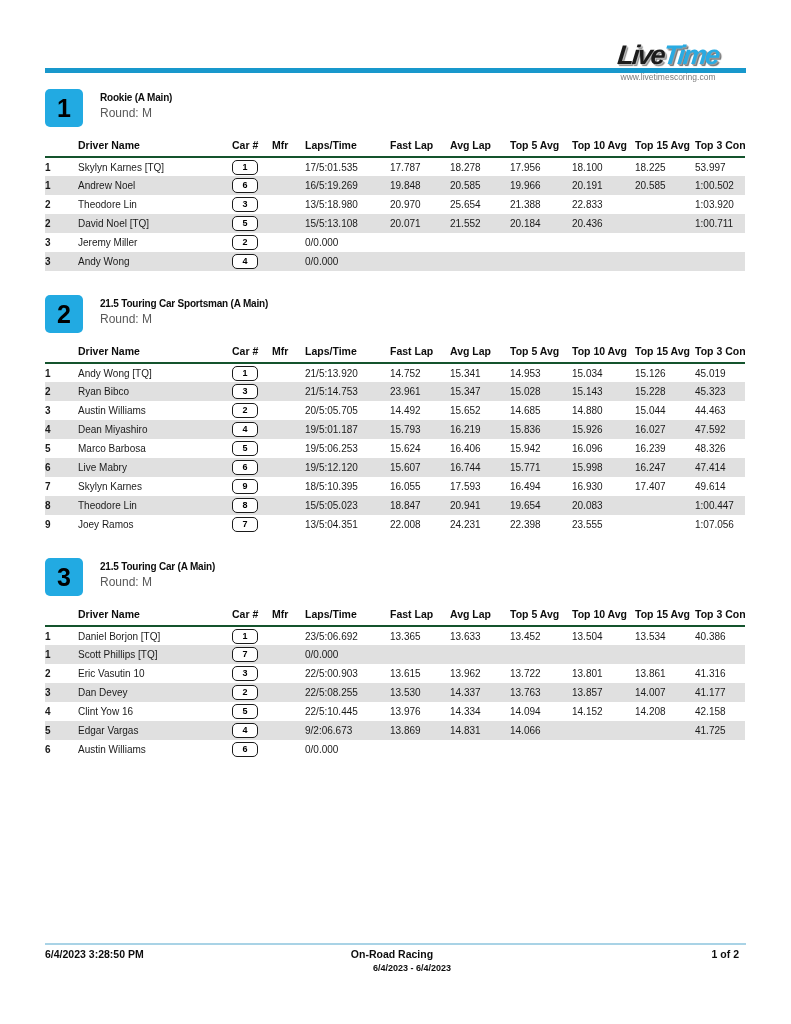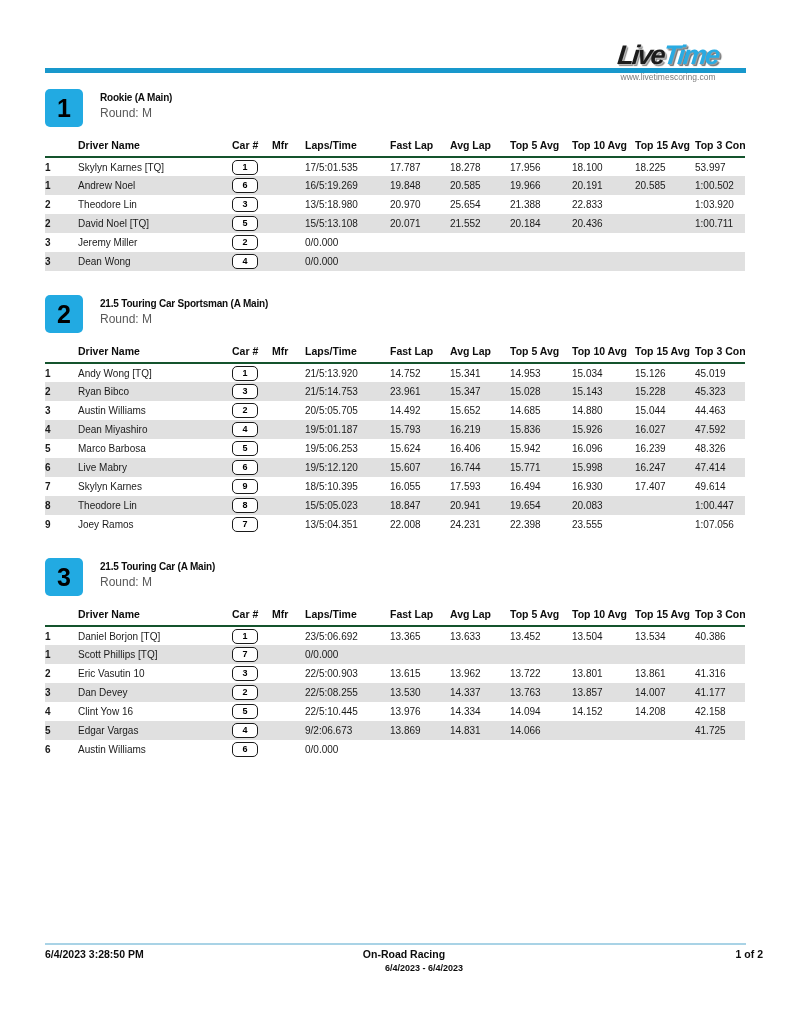--- a/index.html
+++ b/index.html
@@ -135,21 +135,21 @@
     position: absolute;
     left: 45px;
     right: 45px;
     top: 943px;
     height: 2px;
     background: #a9d3e6;
   }
   .footer {
     position: absolute;
     left: 45px;
-    right: 28px;
+    right: 52px;
     top: 948px;
     display: flex;
     justify-content: space-between;
     align-items: flex-start;
   }
   .footer-printed, .footer-page { font-size: 10.5px; font-weight: bold; color: #0d0d0d; width: 200px; }
   .footer-page { text-align: right; }
   .footer-center { text-align: center; }
   .footer-event { font-size: 10.5px; font-weight: bold; color: #0d0d0d; }
   .footer-dates { font-size: 9px; font-weight: bold; color: #0d0d0d; margin-top: 3px; margin-left: 40px; }
@@ -267,21 +267,21 @@
               <td class="c-laps">0/0.000</td>
               <td class="c-fast"></td>
               <td class="c-avg"></td>
               <td class="c-top5"></td>
               <td class="c-top10"></td>
               <td class="c-top15"></td>
               <td class="c-top3"></td>
             </tr>
             <tr>
               <td class="c-rank">3</td>
-              <td class="c-driver">Dean Wong</td>
+              <td class="c-driver">Andy Wong</td>
               <td class="c-car"><span class="car-badge">4</span></td>
               <td class="c-mfr"></td>
               <td class="c-laps">0/0.000</td>
               <td class="c-fast"></td>
               <td class="c-avg"></td>
               <td class="c-top5"></td>
               <td class="c-top10"></td>
               <td class="c-top15"></td>
               <td class="c-top3"></td>
             </tr>

